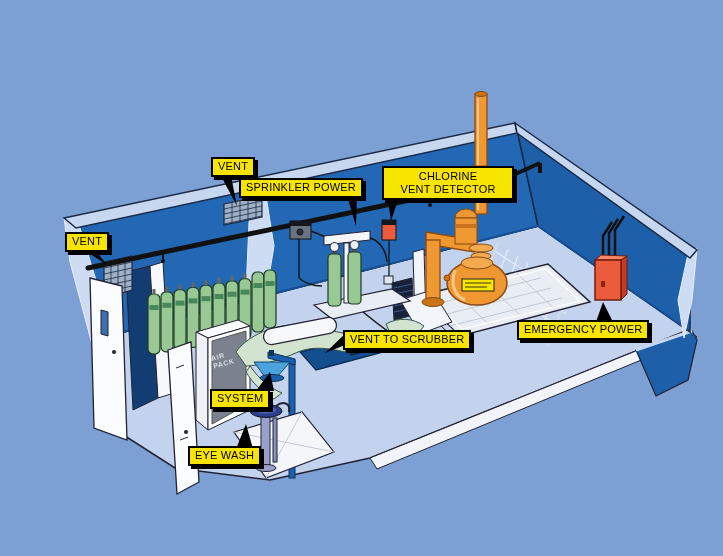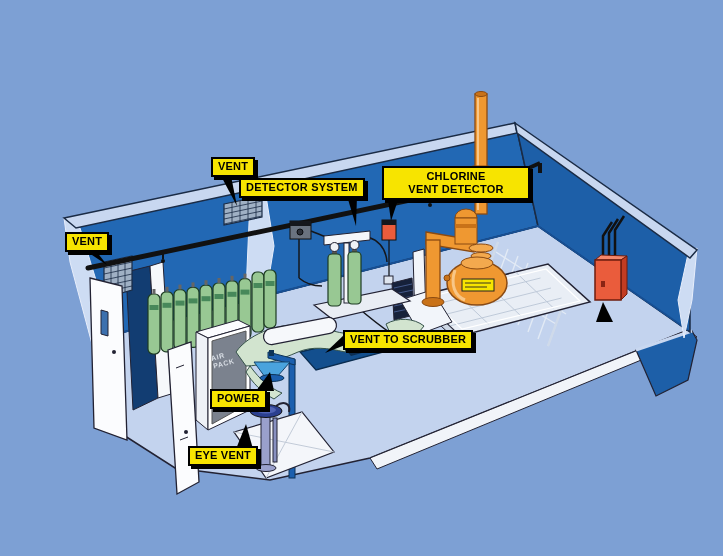--- a/index.html
+++ b/index.html
@@ -1,22 +1,22 @@
 <!DOCTYPE html>
 <html><head>
 <meta charset="utf-8">
 <style>
   html,body{margin:0;padding:0;background:#7da0d4;}
   #stage{position:relative;width:723px;height:556px;overflow:hidden;background:#7da0d4;
          font-family:"Liberation Sans",sans-serif;}
   #stage svg{position:absolute;left:0;top:0;}
   .callout{position:absolute;background:#f7e400;border:2px solid #000;
-           box-shadow:3px 3px 0 #000;color:#000;font-weight:bold;font-size:11px;
+           box-shadow:3px 3px 0 #000;color:#000;font-weight:normal;font-size:11px;
            line-height:13px;padding:1px 5px 2px;letter-spacing:.2px;white-space:nowrap;z-index:5;}
-  .callout.two-line{text-align:center;padding:2px 21px;width:102px;white-space:normal;}
+  .callout.two-line{text-align:center;padding:2px 13px;width:102px;white-space:normal;}
   .callout.two-line span{display:block;}
   #lbl-vent-top{left:211px;top:157px;}
   #lbl-sprinkler{left:239px;top:178px;}
   #lbl-vent-left{left:65px;top:232px;}
   #lbl-chlorine{left:382px;top:166px;}
   #lbl-scrubber{left:343px;top:330px;text-align:center;}
   #lbl-emergency{left:517px;top:320px;}
   #lbl-shower{left:210px;top:389px;}
   #lbl-eyewash{left:188px;top:446px;}
   #airpack-text{position:absolute;left:212px;top:352px;z-index:4;color:#d8dde4;
@@ -277,28 +277,29 @@
     <polygon points="86,251 96,251 107,265"></polygon>
     <polygon points="388,200 398,200 391,221"></polygon>
     <polygon points="345,334 345,345 325,353"></polygon>
     <polygon points="596,322 613,322 603,302"></polygon>
     <polygon points="256,391 274,391 270,372"></polygon>
     <polygon points="236,449 253,449 246,424"></polygon>
   </g>
 </svg>
 
 <div class="callout" id="lbl-vent-top">VENT</div>
-<div class="callout" id="lbl-sprinkler">DETECTOR SYSTEM</div>
+<div class="callout" id="lbl-sprinkler">SPRINKLER POWER</div>
 <div class="callout" id="lbl-vent-left">VENT</div>
 <div class="callout two-line" id="lbl-chlorine">
   <span>CHLORINE</span>
   <span>VENT DETECTOR</span>
 </div>
 <div class="callout" id="lbl-scrubber">VENT TO SCRUBBER</div>
-<div class="callout" id="lbl-shower">POWER</div>
-<div class="callout" id="lbl-eyewash">EYE VENT</div>
+<div class="callout" id="lbl-emergency">EMERGENCY POWER</div>
+<div class="callout" id="lbl-shower">SYSTEM</div>
+<div class="callout" id="lbl-eyewash">EYE WASH</div>
 
 <div id="airpack-text">
   <span>AIR</span>
   <span>PACK</span>
 </div>
 
 </div>
 
 </body></html>

